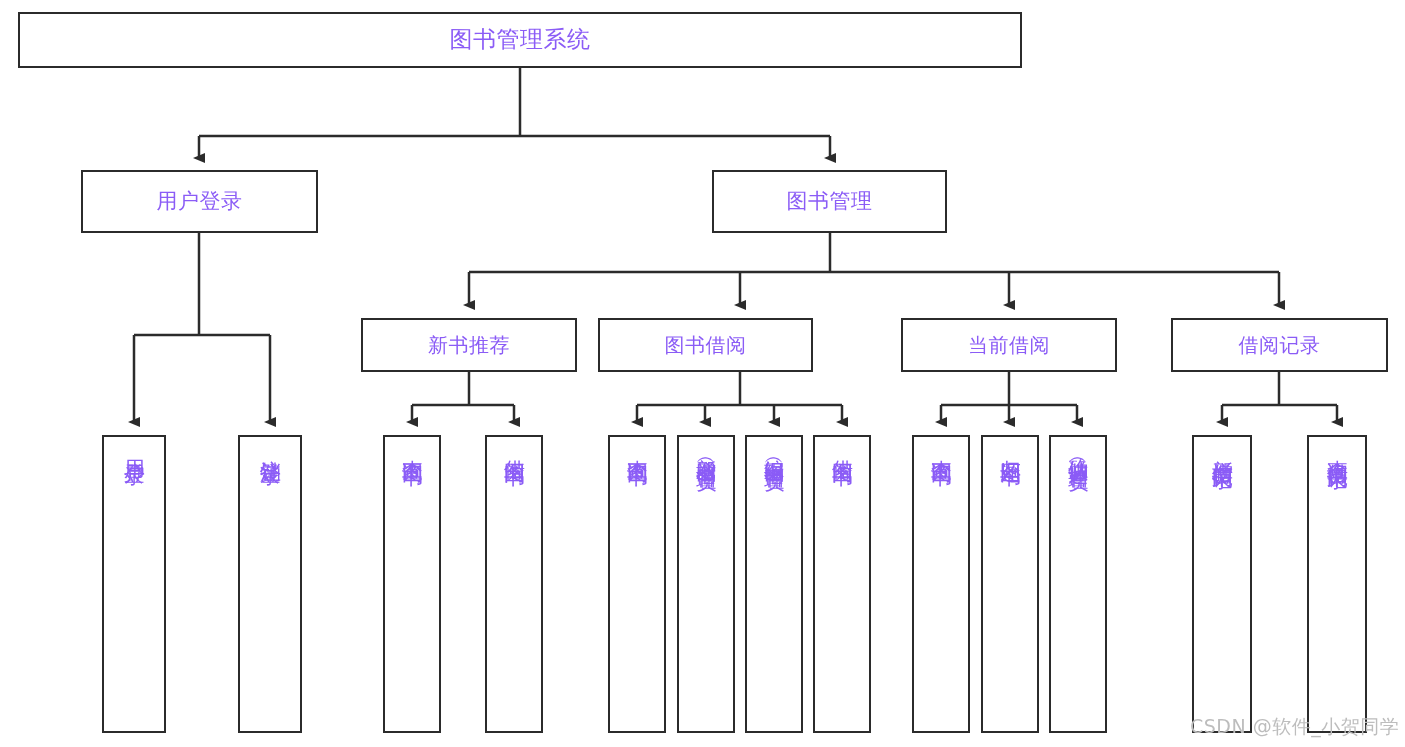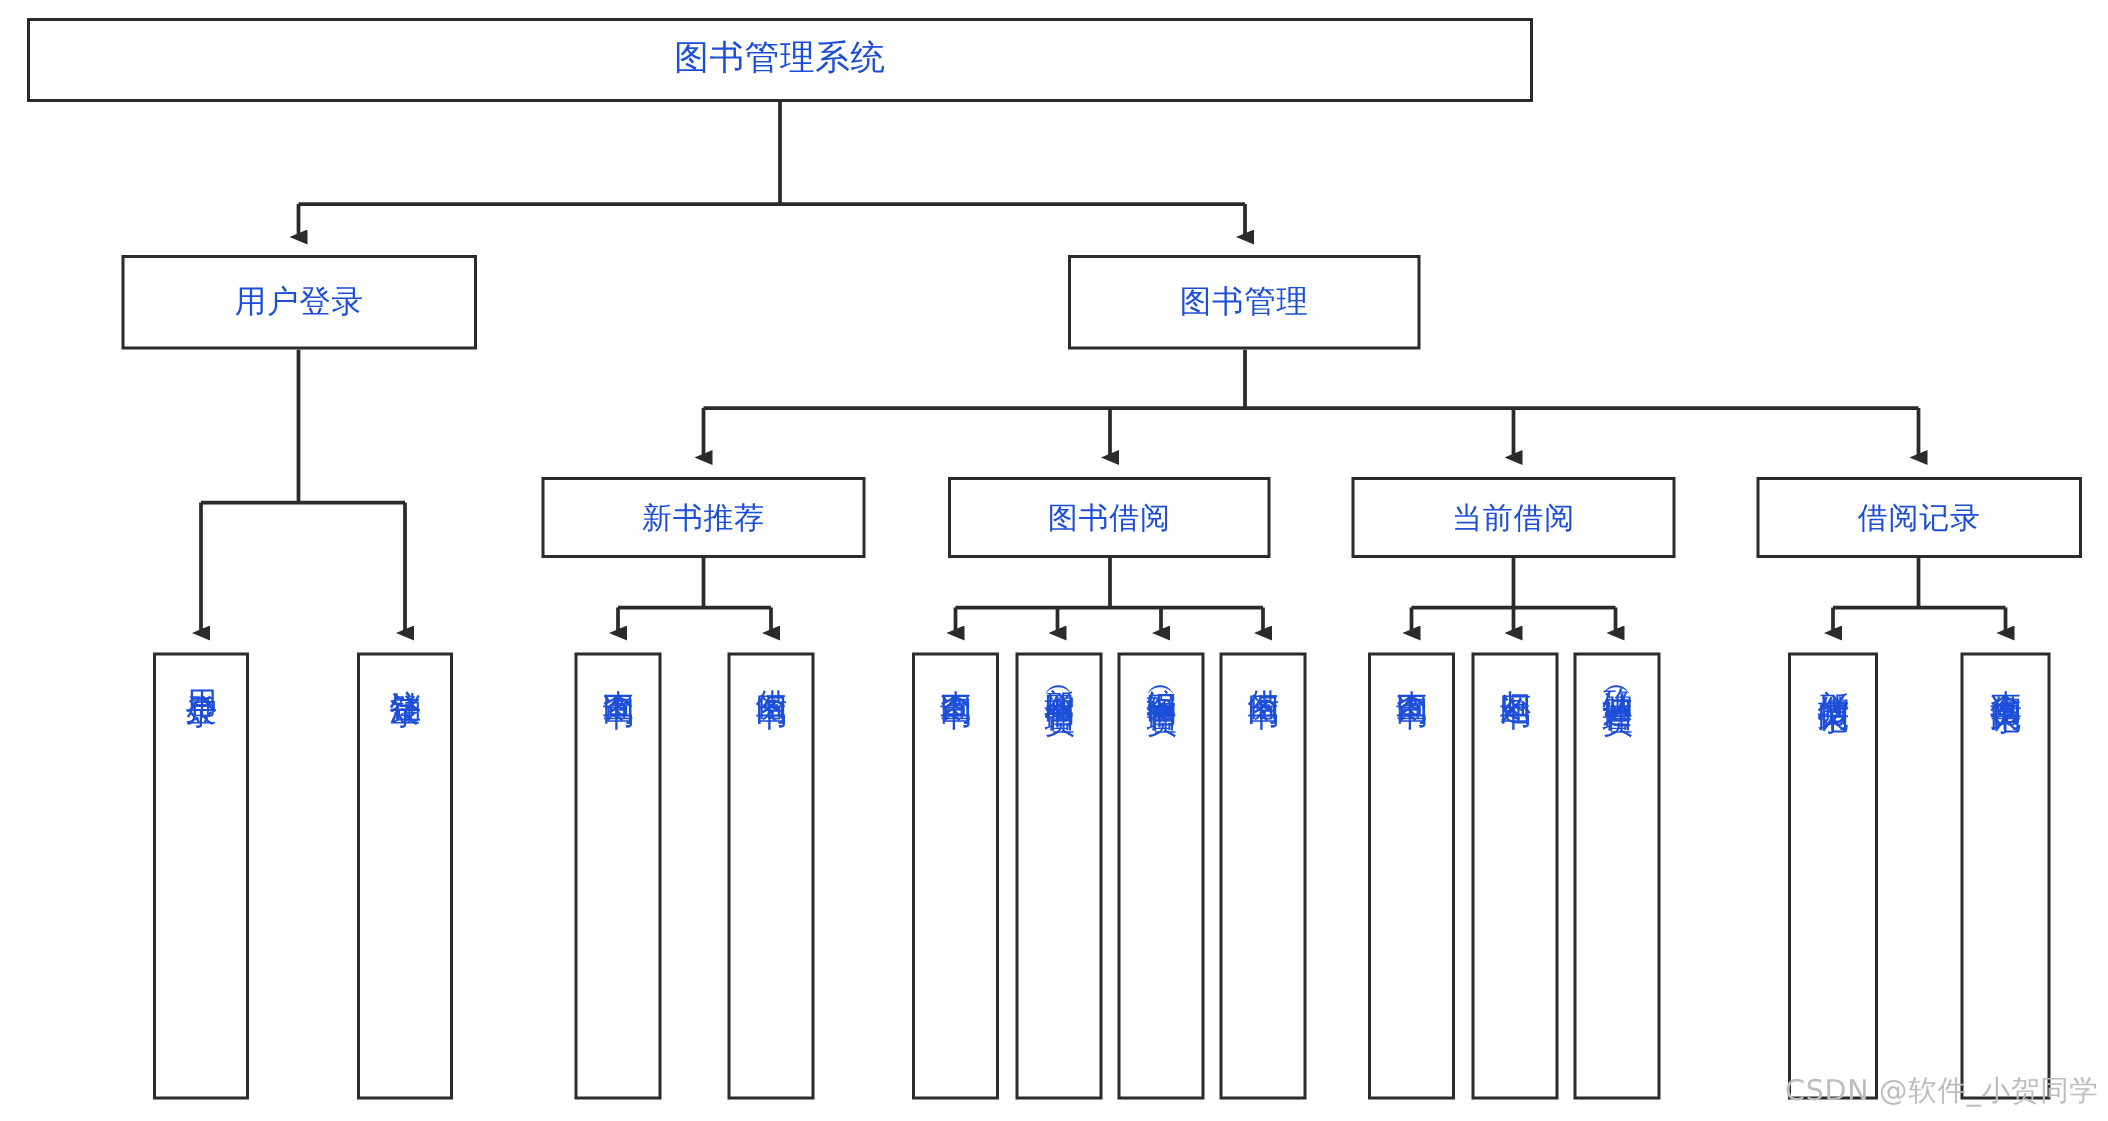--- a/index.html
+++ b/index.html
@@ -24,21 +24,21 @@
     pointer-events: none;
   }
   .node {
     position: absolute;
     box-sizing: border-box;
     border: 2.5px solid #2b2b2b;
     background: #ffffff;
     display: flex;
     align-items: center;
     justify-content: center;
-    color: #1d4ed8;
+    color: #8b5cf6;
   }
   .node .label {
     display: block;
     text-align: center;
     line-height: 1.12;
     letter-spacing: 0.5px;
   }
   .node.root .label { font-size: 23px; }
   .node.lvl2 .label { font-size: 21px; }
   .node.lvl3 .label { font-size: 20px; }
@@ -129,21 +129,21 @@
   <div class="node lvl2" style="left:81px; top:170px; width:237px; height:63px;">
     <span class="label">用户登录</span>
   </div>
   <div class="node lvl2" style="left:712px; top:170px; width:235px; height:63px;">
     <span class="label">图书管理</span>
   </div>
 
   <div class="node lvl3" style="left:361px; top:318px; width:216px; height:54px;">
     <span class="label">新书推荐</span>
   </div>
-  <div class="node lvl3" style="left:632px; top:318px; width:215px; height:54px;">
+  <div class="node lvl3" style="left:598px; top:318px; width:215px; height:54px;">
     <span class="label">图书借阅</span>
   </div>
   <div class="node lvl3" style="left:1171px; top:318px; width:217px; height:54px;">
     <span class="label">借阅记录</span>
   </div>
   <div class="node lvl3" style="left:901px; top:318px; width:216px; height:54px;">
     <span class="label">当前借阅</span>
   </div>
 
   <div class="node leaf" style="left:102px; top:435px; width:64px; height:298px;">

